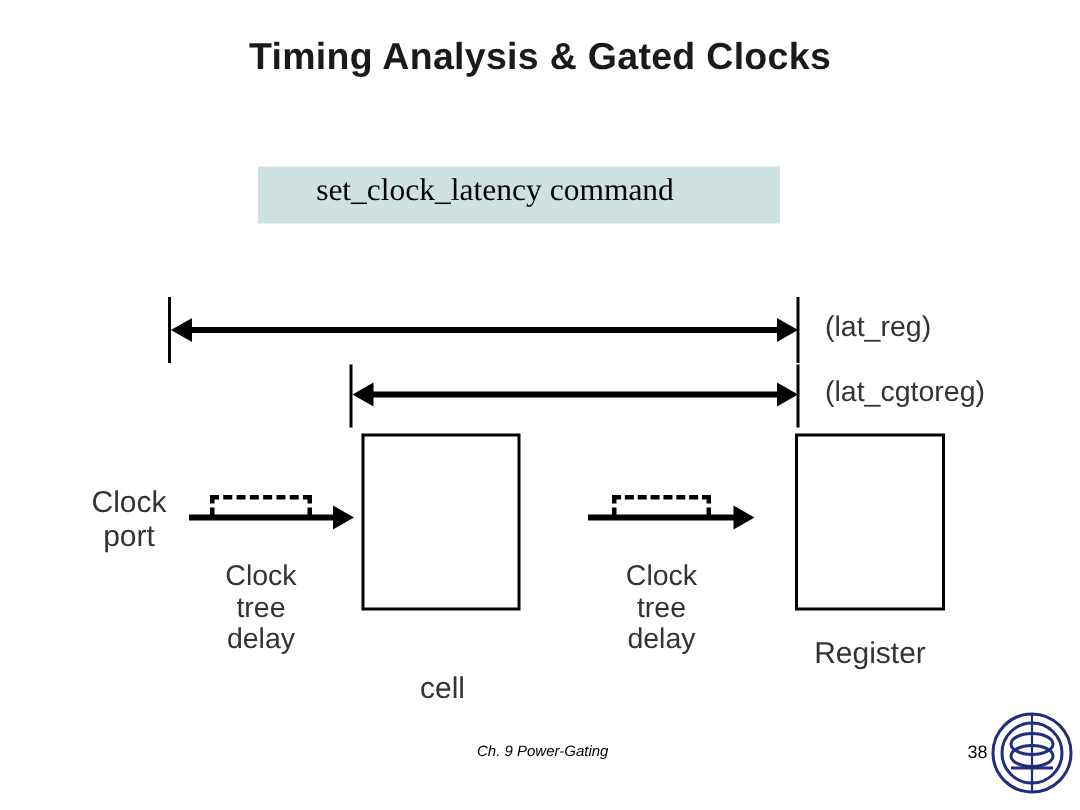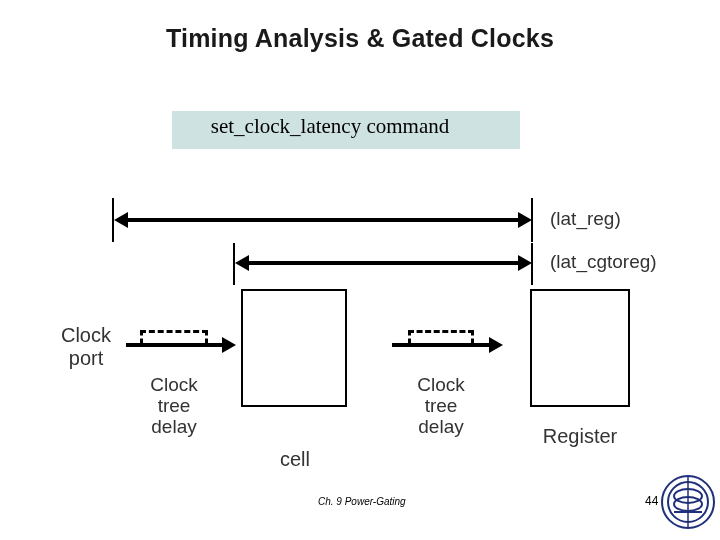--- a/index.html
+++ b/index.html
@@ -206,21 +206,21 @@
       <span>tree</span><br>
       <span>delay</span>
     </div>
 
     <div class="box" style="left:530px; top:289px; width:100px; height:118px;"></div>
     <div class="lbl-big" style="left:520px; top:425px; width:120px;text-align:center;">Register</div>
 
   </div>
 
   <div class="footer-center">Ch. 9 Power-Gating</div>
-  <div class="footer-page">44</div>
+  <div class="footer-page">38</div>
 
   <svg class="logo" viewBox="0 0 56 56">
     <circle cx="28" cy="28" r="26" fill="none" stroke="#1f2f7a" stroke-width="2"></circle>
     <circle cx="28" cy="28" r="20" fill="none" stroke="#1f2f7a" stroke-width="2"></circle>
     <ellipse cx="28" cy="22" rx="14" ry="7" fill="none" stroke="#1f2f7a" stroke-width="2"></ellipse>
     <ellipse cx="28" cy="30" rx="14" ry="7" fill="none" stroke="#1f2f7a" stroke-width="2"></ellipse>
     <line x1="14" y1="38" x2="42" y2="38" stroke="#1f2f7a" stroke-width="2"></line>
     <line x1="28" y1="2" x2="28" y2="54" stroke="#1f2f7a" stroke-width="1.5"></line>
   </svg>
 

